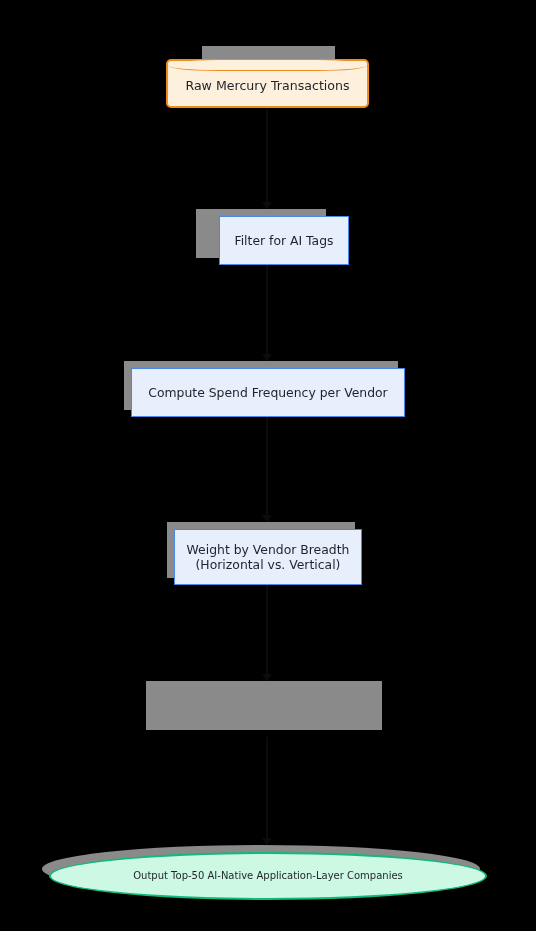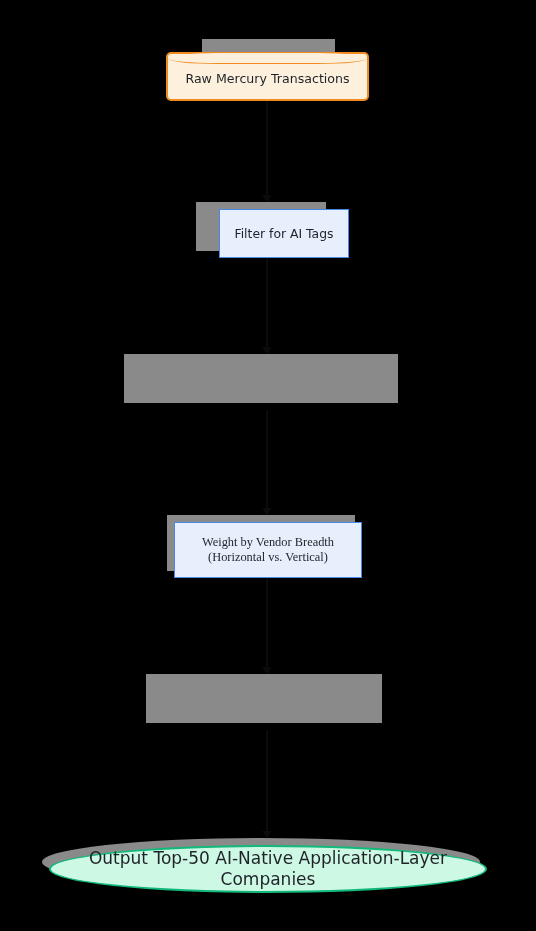--- a/index.html
+++ b/index.html
@@ -10,21 +10,21 @@
   body {
     width: 536px;
     height: 931px;
     position: relative;
     overflow: hidden;
     font-family: "DejaVu Sans", sans-serif;
   }
 
   #flow-canvas {
     position: absolute;
-    left: 0; top: 5px;
+    left: 0; top: 12px;
     width: 536px;
     height: 767px;
   }
 
   
   .edge {
     position: absolute;
     width: 2px;
     background: #0b0b0b;
     left: 267px;
@@ -111,21 +111,21 @@
     z-index: 1;
   }
   .proc .label { font-size: 12.4px; }
 
   #node-filter  { left: 203px; top: 204px; width: 130px; height: 49px; margin-left: 16px; }
   #shadow-filter{ left: 196px; top: 197px; width: 130px; height: 49px; }
 
   #node-compute  { left: 131px; top: 356px; width: 274px; height: 49px; }
   #shadow-compute{ left: 124px; top: 349px; width: 274px; height: 49px; }
 
-  #node-weight  { left: 174px; top: 517px; width: 188px; height: 56px; font-family: Liberation Serif, serif; }
+  #node-weight  { left: 174px; top: 517px; width: 188px; height: 56px; }
   #shadow-weight{ left: 167px; top: 510px; width: 188px; height: 56px; }
 
   #node-matrix  { left: 153px; top: 676px; width: 236px; height: 49px; }
   #shadow-matrix{ left: 146px; top: 669px; width: 236px; height: 49px; }
 
   
   #node-output {
     left: 49px;
     top: 840px;
     width: 438px;
@@ -134,21 +134,21 @@
   #node-output .ell {
     position: absolute;
     left: 0; top: 0;
     width: 100%; height: 100%;
     box-sizing: border-box;
     background: #cdf8e4;
     border: 2px solid #11b97b;
     border-radius: 50%;
     z-index: 1;
   }
-  #node-output .label { font-size: 17px; }
+  #node-output .label { font-size: 10px; }
   #shadow-output {
     left: 42px;
     top: 833px;
     width: 438px;
     height: 48px;
     border-radius: 50%;
   }
 </style>
 </head>
 <body>
@@ -176,20 +176,23 @@
     <div class="cyl-top"></div>
     <div class="label">Raw Mercury Transactions</div>
   </div>
 
   <div class="shadow" id="shadow-filter"></div>
   <div class="node proc" id="node-filter">
     <div class="label">Filter for AI Tags</div>
   </div>
 
   <div class="shadow" id="shadow-compute"></div>
+  <div class="node proc" id="node-compute">
+    <div class="label">Compute Spend Frequency per Vendor</div>
+  </div>
 
   <div class="shadow" id="shadow-weight"></div>
   <div class="node proc" id="node-weight">
     <div class="label">Weight by Vendor Breadth
 (Horizontal vs. Vertical)</div>
   </div>
 
   <div class="shadow" id="shadow-matrix"></div>
 
   <div class="shadow" id="shadow-output"></div>

